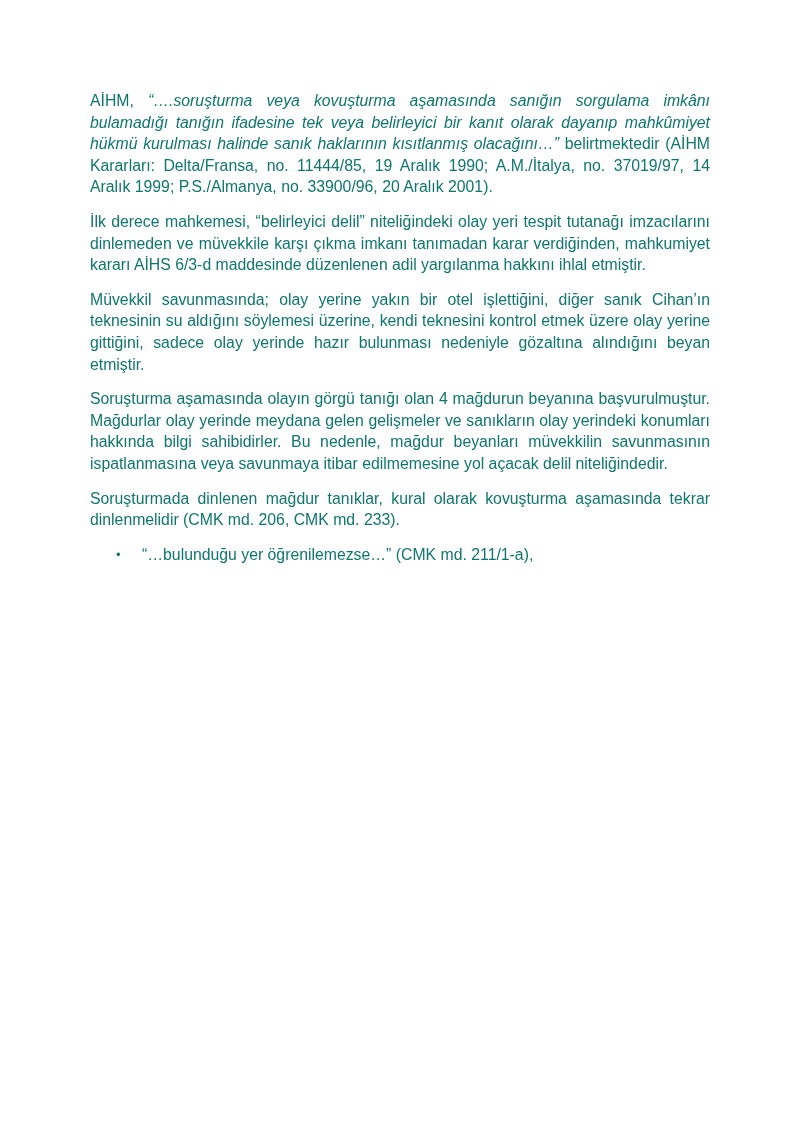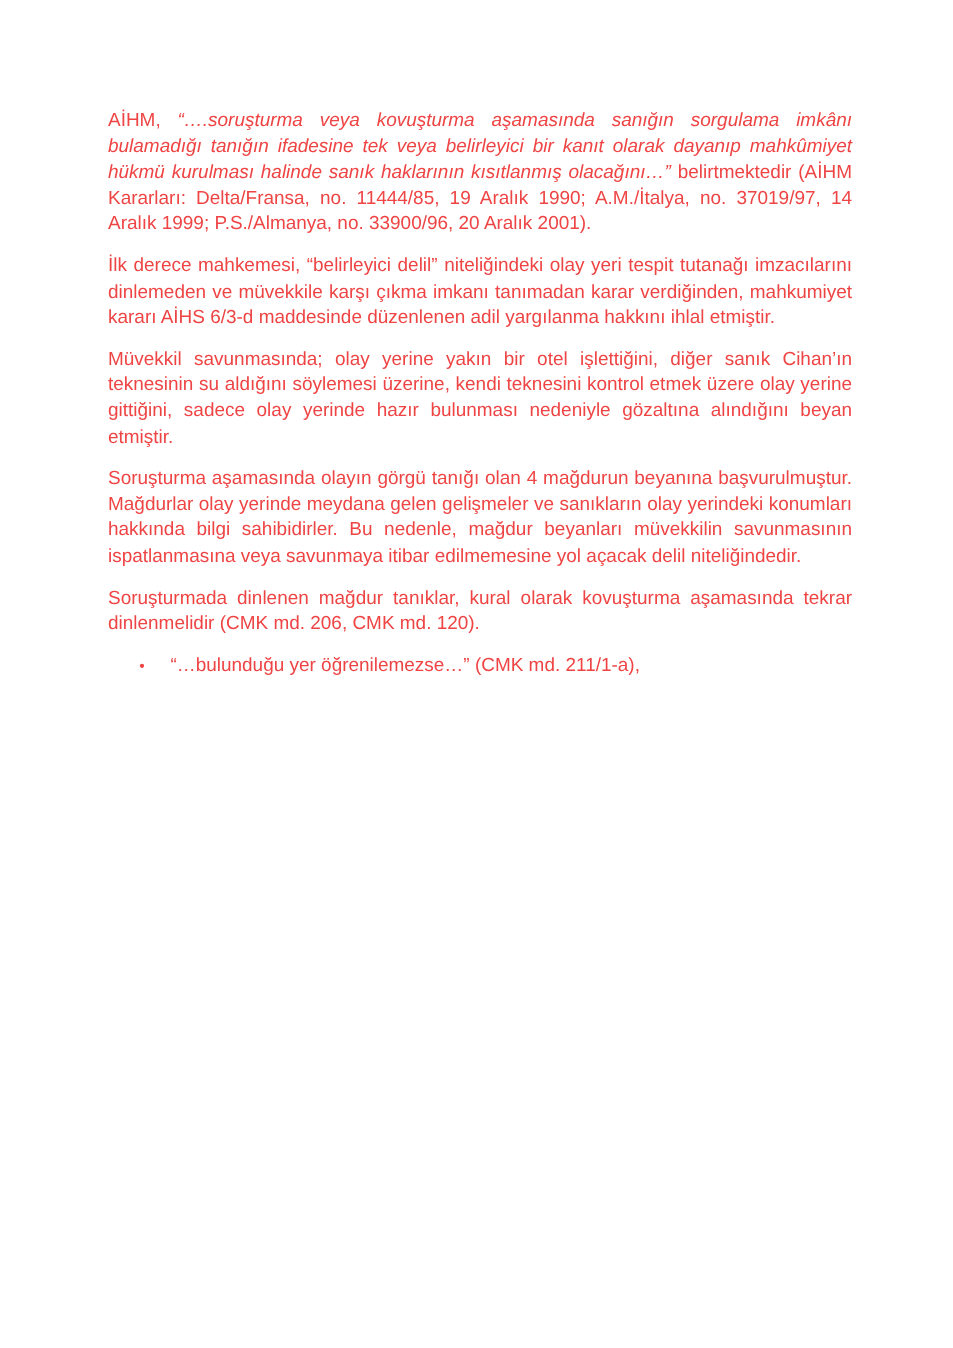--- a/index.html
+++ b/index.html
@@ -11,21 +11,21 @@
     position: relative;
     width: 794px;
     height: 1123px;
     background: #ffffff;
     overflow: hidden;
     box-sizing: border-box;
     padding: 90px 84px 0 90px;
     font-family: "Liberation Sans", "DejaVu Sans", sans-serif;
     font-size: 15.8px;
     line-height: 21.6px;
-    color: #ef4444;
+    color: #0f766e;
   }
   .para {
     margin: 0 0 13px 0;
     text-align: justify;
   }
   .para.heading {
     font-weight: bold;
   }
   .it {
     font-style: italic;
@@ -55,21 +55,21 @@
   <p class="para"><span>AİHM, </span><span class="it">“….soruşturma veya kovuşturma aşamasında sanığın sorgulama imkânı bulamadığı tanığın ifadesine tek veya belirleyici bir kanıt olarak dayanıp mahkûmiyet hükmü kurulması halinde sanık haklarının kısıtlanmış olacağını…” </span><span>belirtmektedir (AİHM Kararları: Delta/Fransa, no. 11444/85, 19 Aralık 1990; A.M./İtalya, no. 37019/97, 14 Aralık 1999; P.S./Almanya, no. 33900/96, 20 Aralık 2001).</span></p>
 
 
   <p class="para">İlk derece mahkemesi, “belirleyici delil” niteliğindeki olay yeri tespit tutanağı imzacılarını dinlemeden ve müvekkile karşı çıkma imkanı tanımadan karar verdiğinden, mahkumiyet kararı AİHS 6/3-d maddesinde düzenlenen adil yargılanma hakkını ihlal etmiştir.</p>
 
 
   <p class="para">Müvekkil savunmasında; olay yerine yakın bir otel işlettiğini, diğer sanık Cihan’ın teknesinin su aldığını söylemesi üzerine, kendi teknesini kontrol etmek üzere olay yerine gittiğini, sadece olay yerinde hazır bulunması nedeniyle gözaltına alındığını beyan etmiştir.</p>
 
   <p class="para">Soruşturma aşamasında olayın görgü tanığı olan 4 mağdurun beyanına başvurulmuştur. Mağdurlar olay yerinde meydana gelen gelişmeler ve sanıkların olay yerindeki konumları hakkında bilgi sahibidirler. Bu nedenle, mağdur beyanları müvekkilin savunmasının ispatlanmasına veya savunmaya itibar edilmemesine yol açacak delil niteliğindedir.</p>
 
-  <p class="para">Soruşturmada dinlenen mağdur tanıklar, kural olarak kovuşturma aşamasında tekrar dinlenmelidir (CMK md. 206, CMK md. 120).</p>
+  <p class="para">Soruşturmada dinlenen mağdur tanıklar, kural olarak kovuşturma aşamasında tekrar dinlenmelidir (CMK md. 206, CMK md. 233).</p>
 
 
 
   <div class="bullet-row">
     <span class="bullet-marker">•</span>
     <span class="bullet-text">“…bulunduğu yer öğrenilemezse…” (CMK md. 211/1-a),</span>
   </div>
 
 </div>
 

